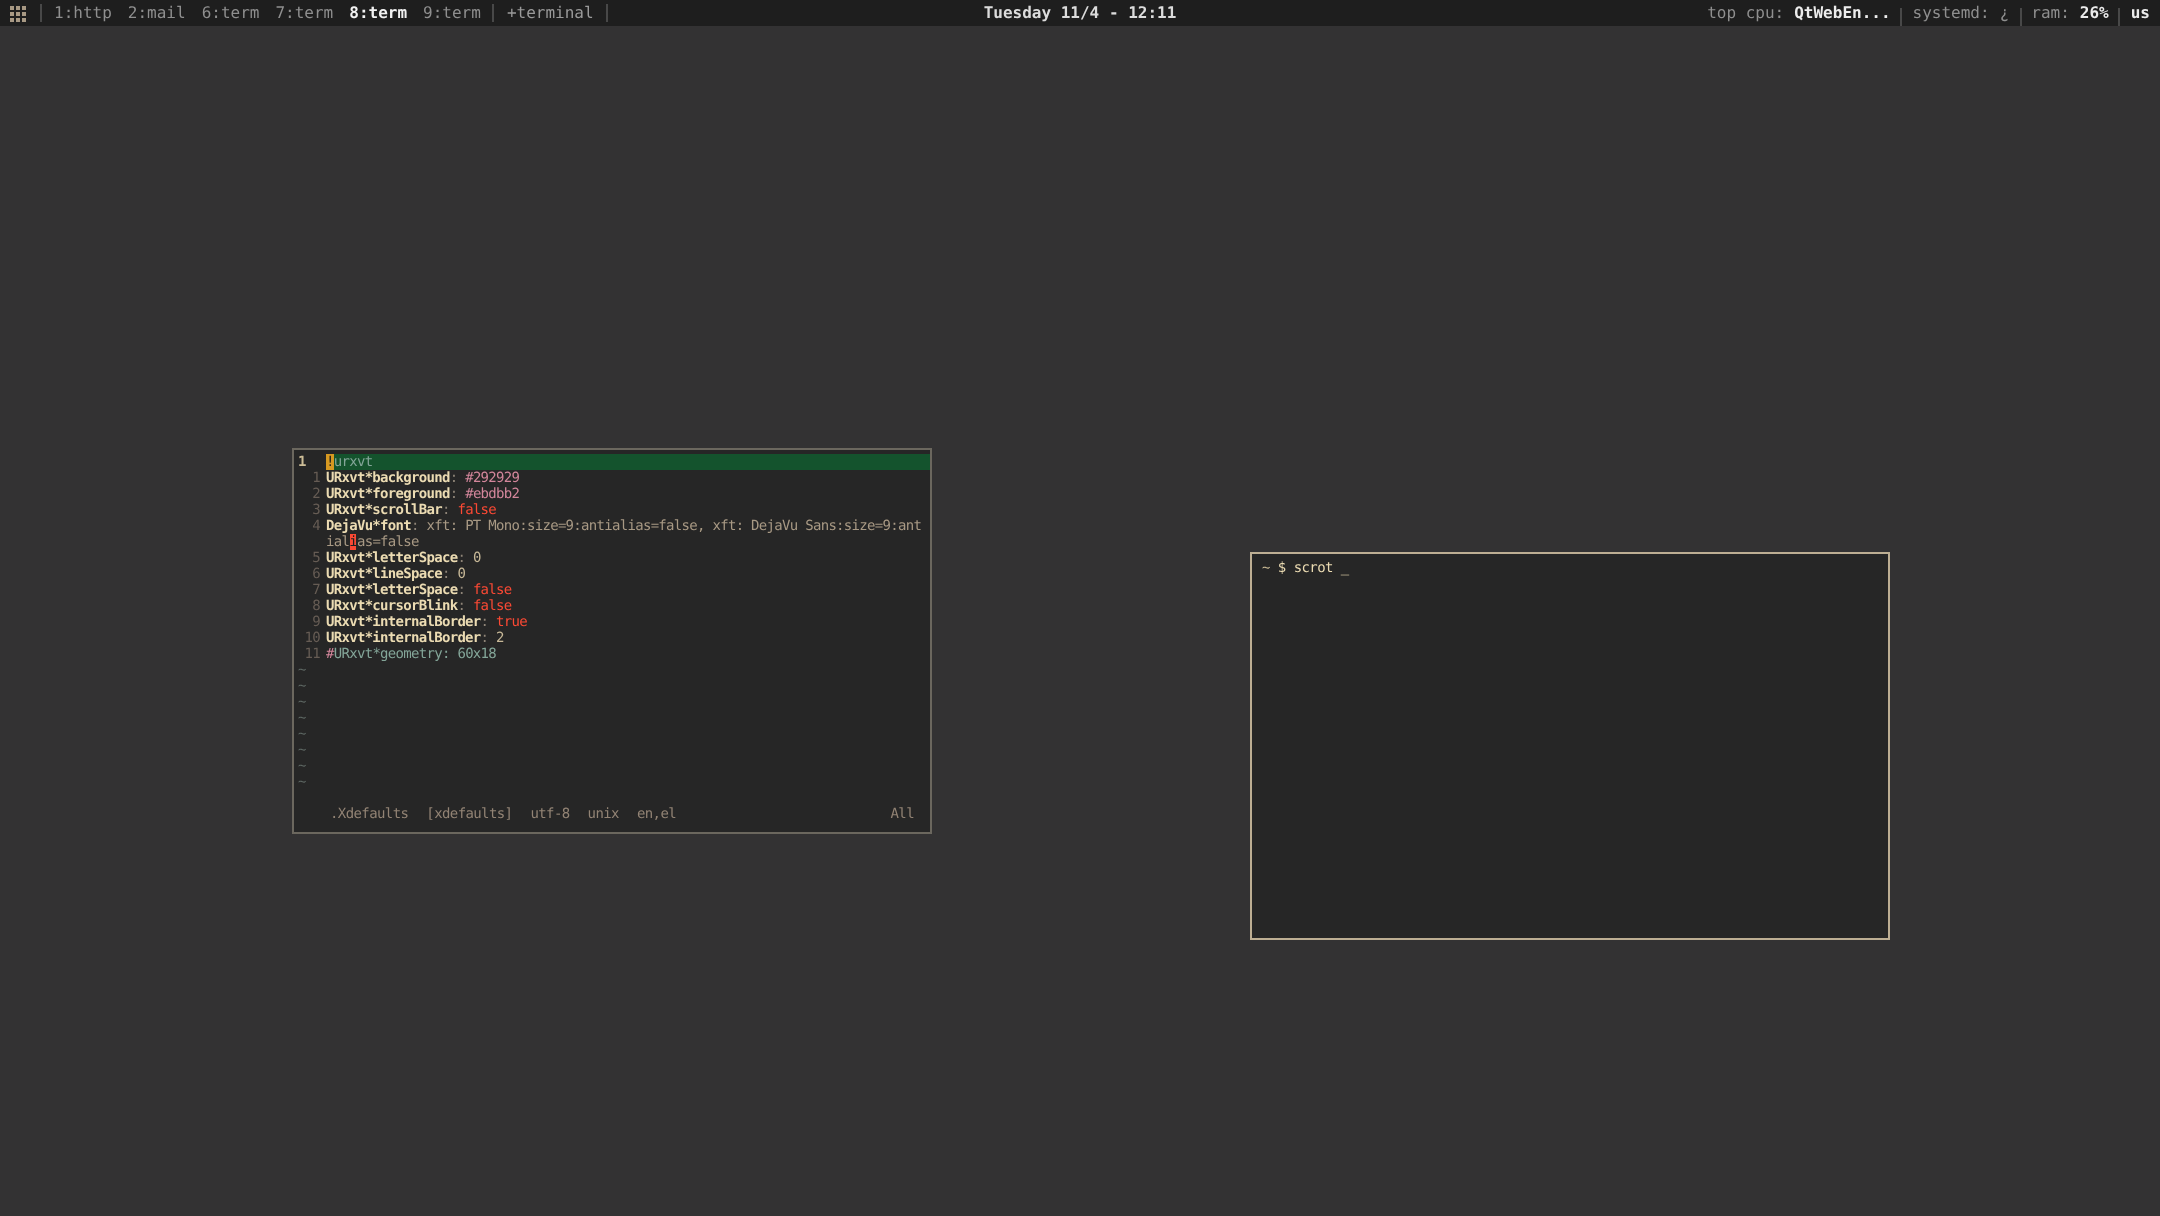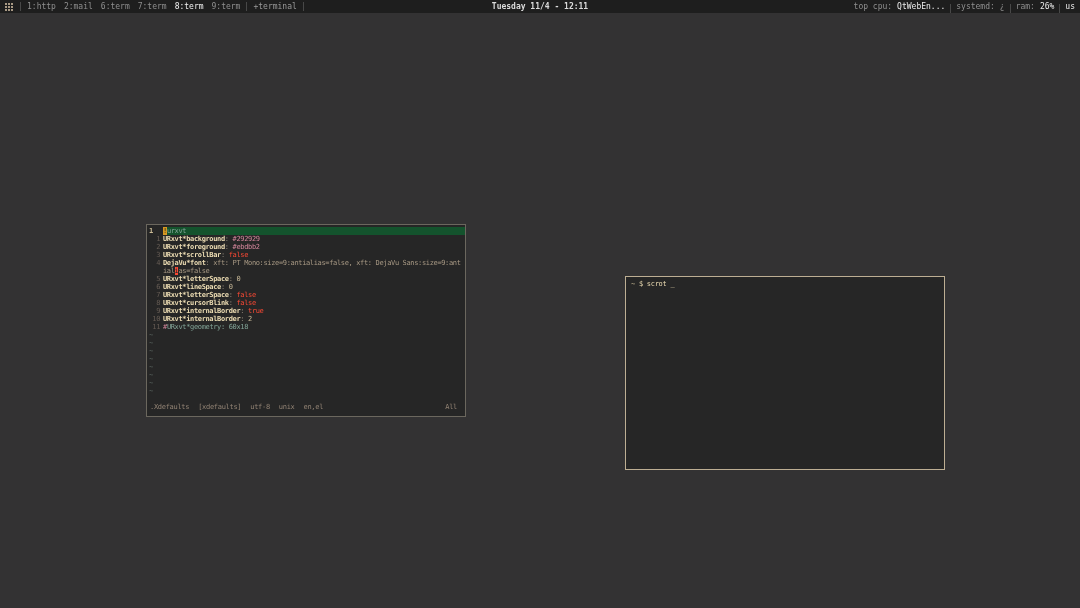--- a/index.html
+++ b/index.html
@@ -13,29 +13,29 @@
     position:absolute;top:0;left:0;width:1080px;height:13px;
     background:#1e1e1e;display:flex;align-items:center;
     padding:0 5px;box-sizing:border-box;gap:6px;
     font-size:8px;line-height:13px;color:#8f8f8f;
   }
   .grid-icon{display:grid;grid-template-columns:repeat(3,2px);grid-template-rows:repeat(3,2px);gap:1px;margin-right:1px}
   .grid-icon span{background:#a89984;display:block}
   .sep{width:1px;height:9px;background:#484848}
   .ws-list{display:flex;gap:8px;list-style:none;margin:0;padding:0}
   .ws{color:#8f8f8f;white-space:pre}
-  .ws.active{color:#f2f2f2;font-weight:normal}
+  .ws.active{color:#f2f2f2;font-weight:bold}
   .layout-ind{color:#9a9a9a}
   .clock{
     position:absolute;left:0;right:0;top:0;height:15px;text-align:center;
     color:#dcdcdc;font-weight:bold;pointer-events:none;
   }
   .bar-right{margin-left:auto;display:flex;align-items:flex-end;gap:5px}
   .bar-right .lbl{color:#8f8f8f}
-  .bar-right .val{color:#ececec;font-weight:normal}
+  .bar-right .val{color:#ececec;font-weight:bold}
   
   .window{position:absolute;box-sizing:border-box;background:#262626}
   #editor-window{left:146px;top:224px;width:320px;height:193px;border:1px solid #6b675e}
   #shell-window{left:625px;top:276px;width:320px;height:194px;border:1px solid #bdae93}
   
   .vim{position:relative;height:100%;overflow:hidden;padding-top:2px;
        font-size:7px;line-height:8px;letter-spacing:-0.35px;}
   .vrow{display:flex;height:8px;white-space:pre}
   .gut{width:13px;min-width:13px;padding-right:3px;text-align:right;color:#665c54}
   .cursorline .gut{text-align:left;padding-left:2px;padding-right:0;width:14px;min-width:14px;color:#cdbd97;font-weight:bold}
@@ -48,21 +48,21 @@
   .seg-punct{color:#8f8578}
   .seg-hex{color:#d3869b}
   .seg-bool{color:#fb4934}
   .seg-num{color:#c8b998}
   .seg-str{color:#a89984}
   .seg-hlred{background:#fb4934;color:#1d2021}
   .seg-pre-red{color:#d3869b}
   .seg-pre-cyan{color:#83a598}
   .seg-tilde{color:#5c6662}
   .statusline{
-    position:absolute;left:3px;right:3px;bottom:7px;display:flex;gap:9px;
+    position:absolute;left:18px;right:3px;bottom:7px;display:flex;gap:9px;
     color:#928374;font-size:7px;letter-spacing:-0.3px;white-space:pre;
   }
   .statusline .pos{margin-left:auto;margin-right:5px}
   
   .shell-body{
     display:flex;gap:4px;align-items:baseline;
     padding:3px 5px;font-size:7px;line-height:9px;
     color:#ebdbb2;letter-spacing:-0.3px;white-space:pre;
   }
   .shell-body .dim{color:#c9ba95}

